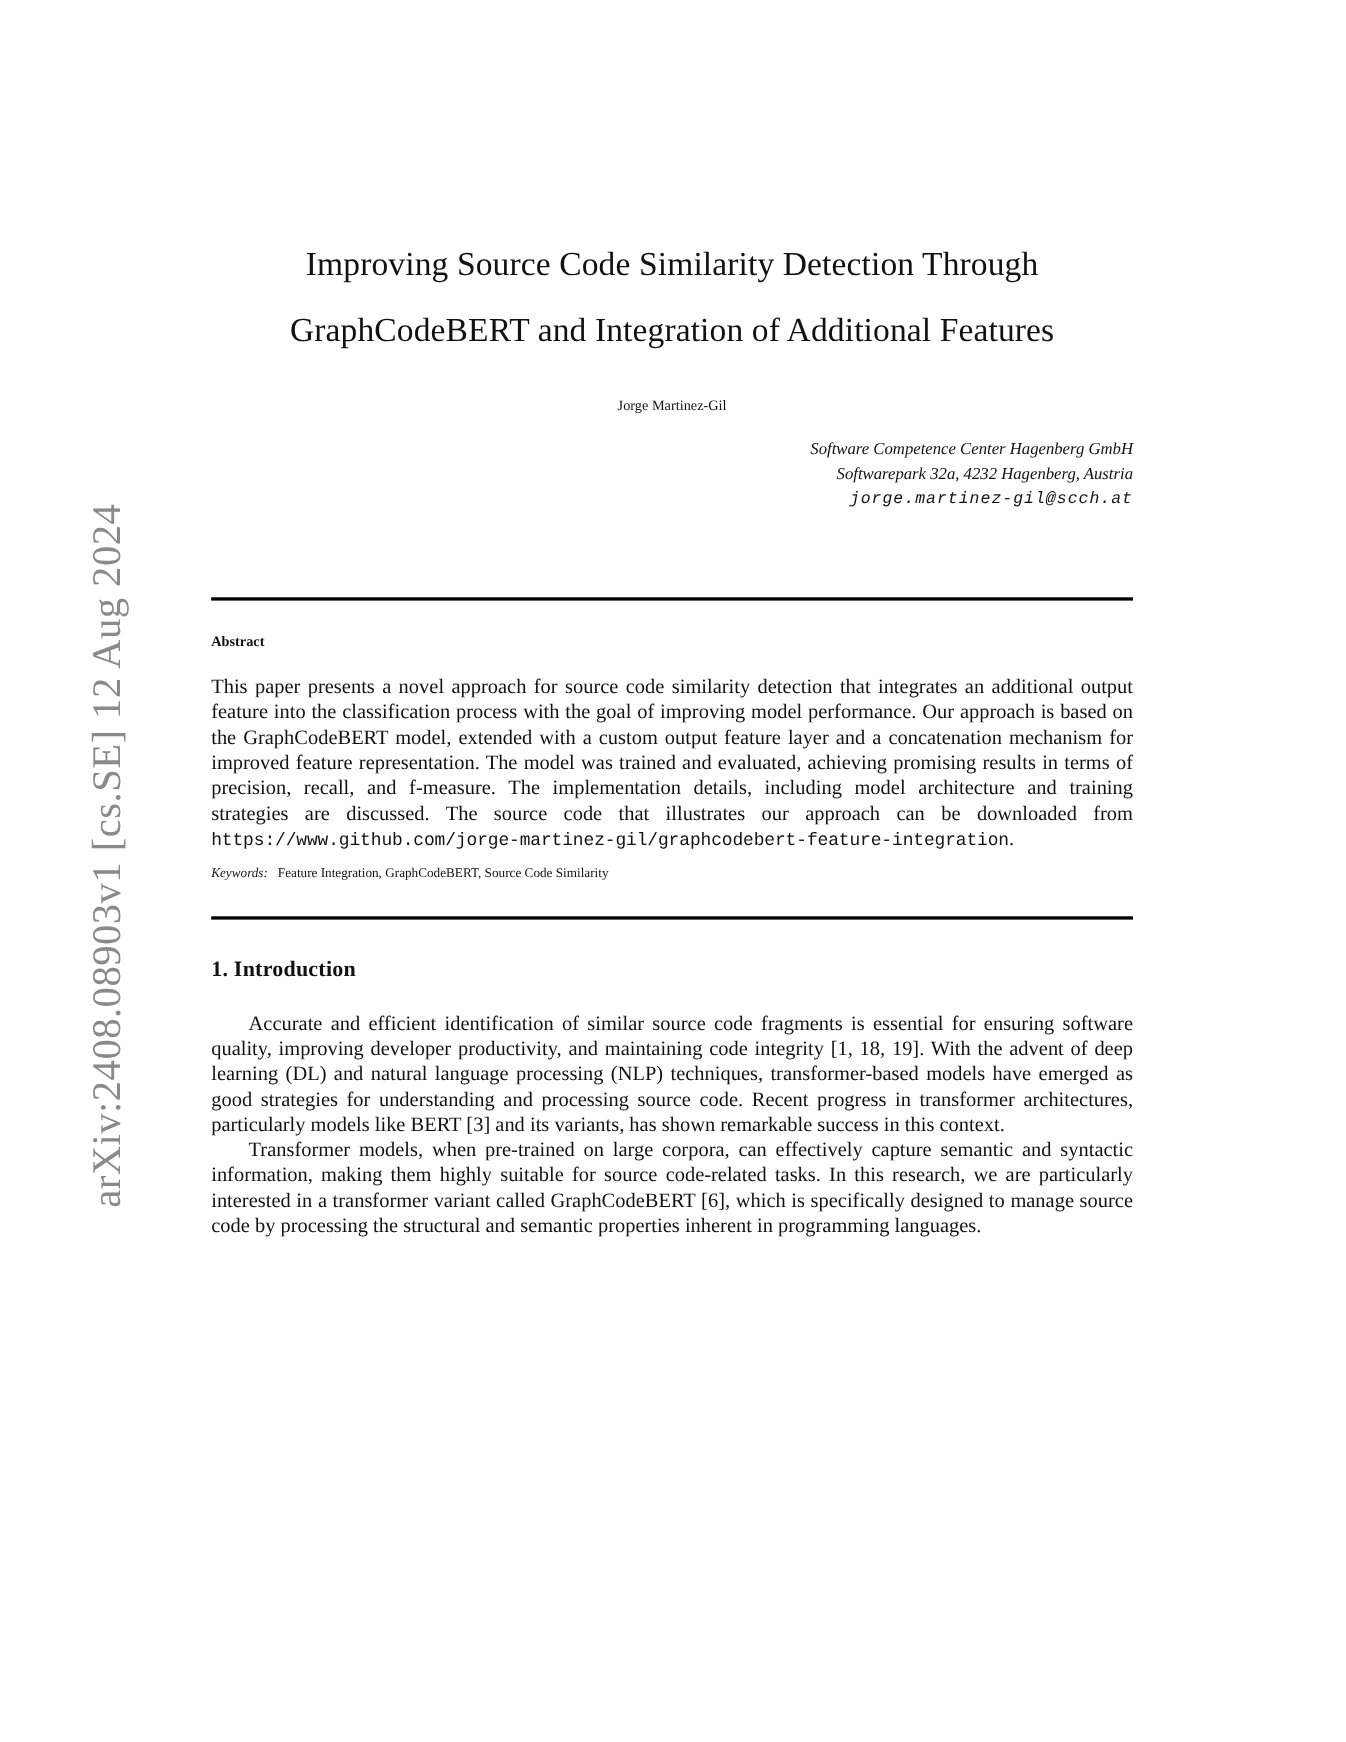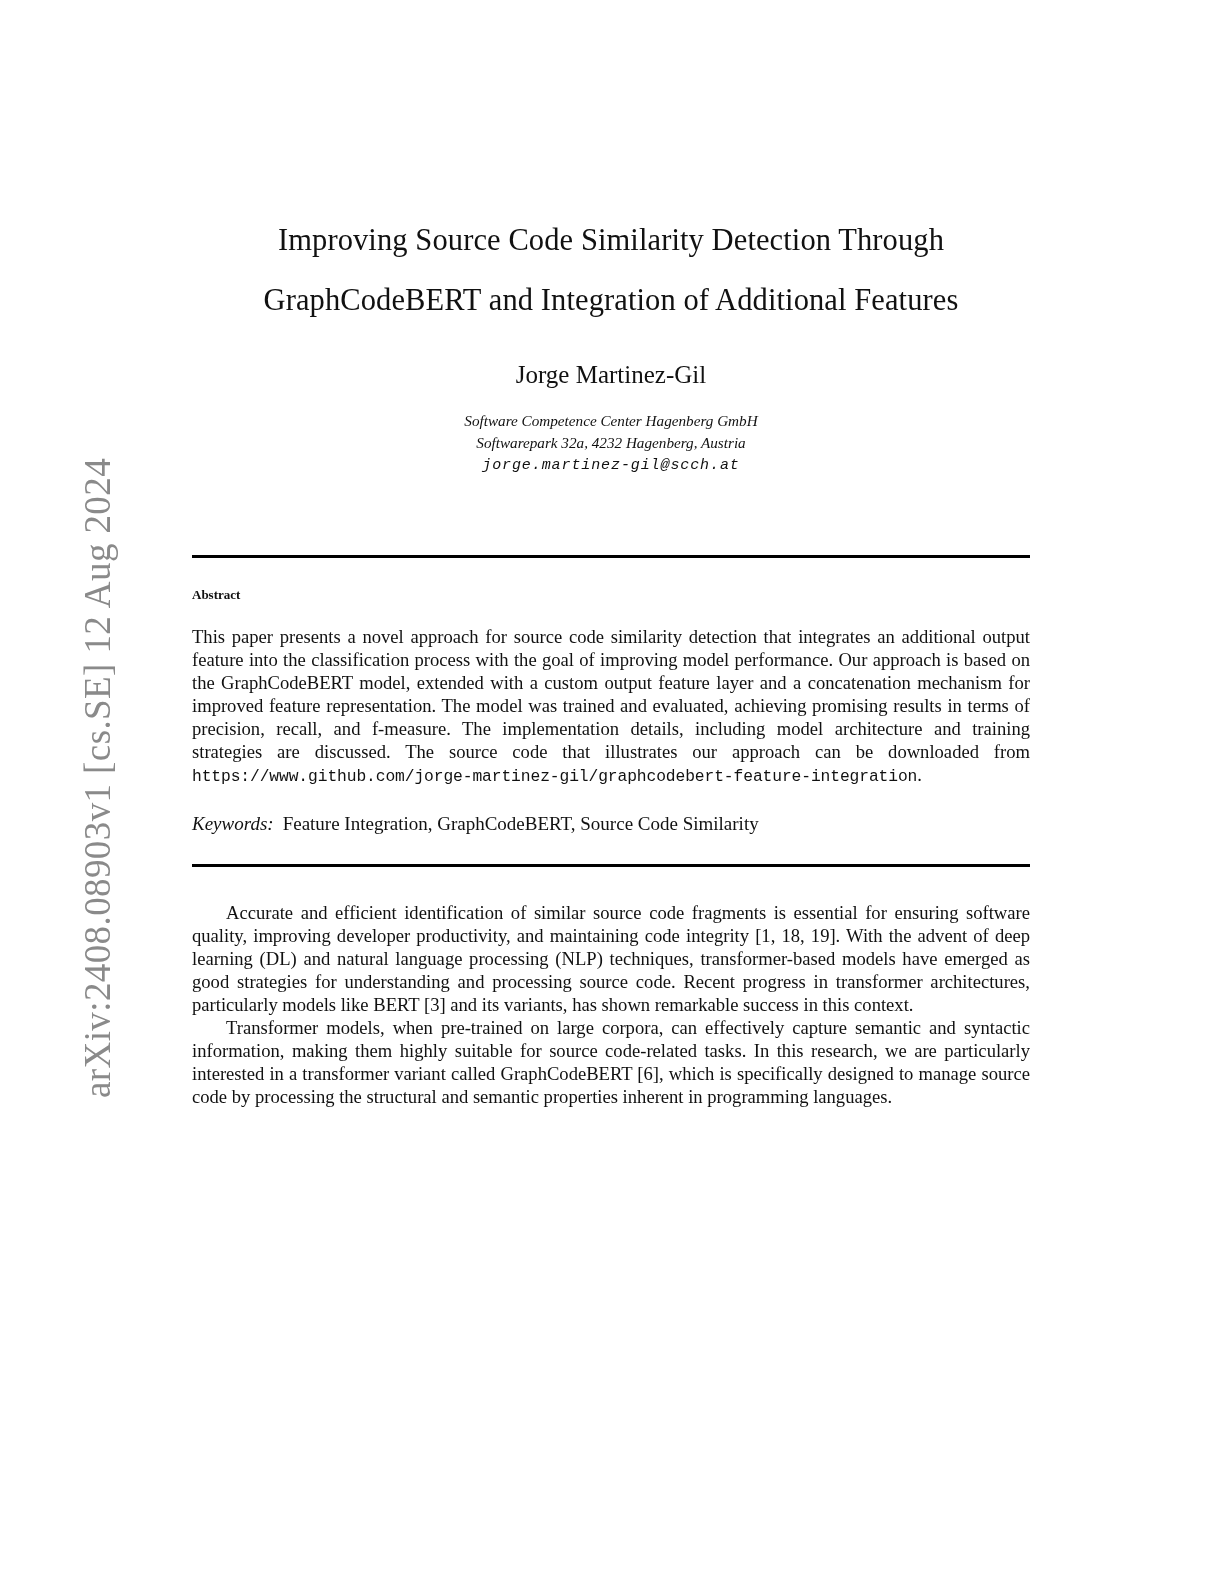--- a/index.html
+++ b/index.html
@@ -54,26 +54,26 @@
     font-size: 30.5px;
     line-height: 44px;
     font-weight: normal;
     margin: 0;
     letter-spacing: 0.1px;
   }
   .paper-title .tline { display: block; margin-top: 16px; }
 
   #author-name {
     margin-top: 39px;
-    font-size: 25px;
+    font-size: 13px;
     text-align: center;
   }
   #affiliation-block {
     margin-top: 21px;
-    text-align: center;
+    text-align: right;
     font-style: italic;
     font-size: 15.2px;
     line-height: 21.5px;
   }
   #affiliation-block .aff-line { display: block; }
   #author-email {
     display: block;
     font-family: "Liberation Mono", "DejaVu Sans Mono", monospace;
     font-style: italic;
     font-size: 15px;
@@ -104,22 +104,22 @@
     text-justify: inter-word;
     margin: 0;
     hyphens: manual;
   }
   .mono-url {
     font-family: "Liberation Mono", "DejaVu Sans Mono", monospace;
     font-size: 16.3px;
     letter-spacing: -0.1px;
   }
   #keywords-line {
-    margin-top: 20px;
-    font-size: 19px;
+    margin-top: 2px;
+    font-size: 12px;
     line-height: 32px;
   }
   #keywords-label {
     font-style: italic;
   }
   #keywords-values { margin-left: 9px; }
 
   
   #introduction-section { margin-top: 34px; }
   #intro-heading {
@@ -162,17 +162,18 @@
     <p class="body-text"><span>This paper presents a novel approach for source code similarity detection that integrates an additional output feature into the classification process with the goal of improving model performance. Our approach is based on the GraphCodeBERT model, extended with a custom output feature layer and a concatenation mechanism for improved feature representation. The model was trained and evaluated, achieving promising results in terms of precision, recall, and f-measure. The implementation details, including model architecture and training strategies are discussed. The source code that illustrates our approach can be downloaded from </span><span class="mono-url">https://www.github.com/jorge-martinez-gil/graphcodebert-feature-integration</span><span>.</span></p>
 
     <div id="keywords-line">
       <span id="keywords-label">Keywords:</span><span id="keywords-values">Feature Integration, GraphCodeBERT, Source Code Similarity</span>
     </div>
   </div>
 
   <div class="rule" id="rule-bottom"></div>
 
   <div id="introduction-section">
+    <div id="intro-heading">1.  Introduction</div>
     <p class="body-text para indent">Accurate and efficient identification of similar source code fragments is essential for ensuring software quality, improving developer productivity, and maintaining code integrity [1, 18, 19]. With the advent of deep learning (DL) and natural language processing (NLP) techniques, transformer-based models have emerged as good strategies for understanding and processing source code. Recent progress in transformer architectures, particularly models like BERT [3] and its variants, has shown remarkable success in this context.</p>
     <p class="body-text para indent">Transformer models, when pre-trained on large corpora, can effectively capture semantic and syntactic information, making them highly suitable for source code-related tasks. In this research, we are particularly interested in a transformer variant called GraphCodeBERT [6], which is specifically designed to manage source code by processing the structural and semantic properties inherent in programming languages.</p>
   </div>
 
 </div>
 
 </body></html>

